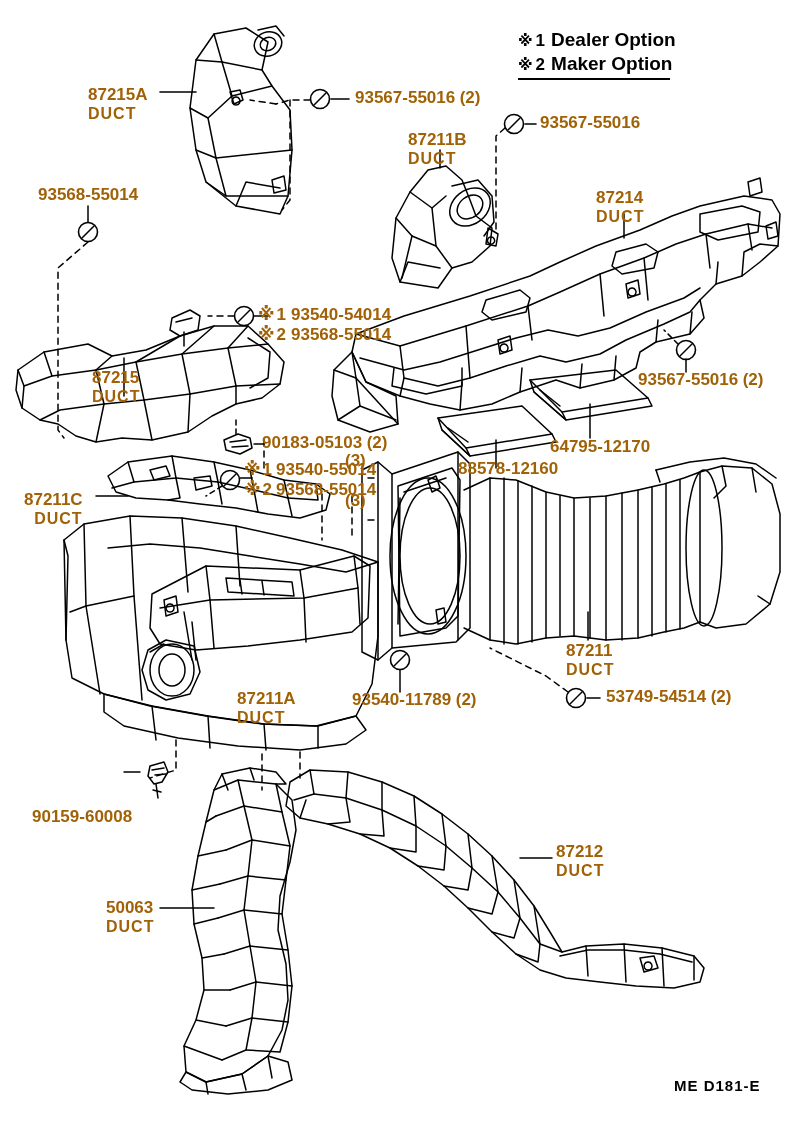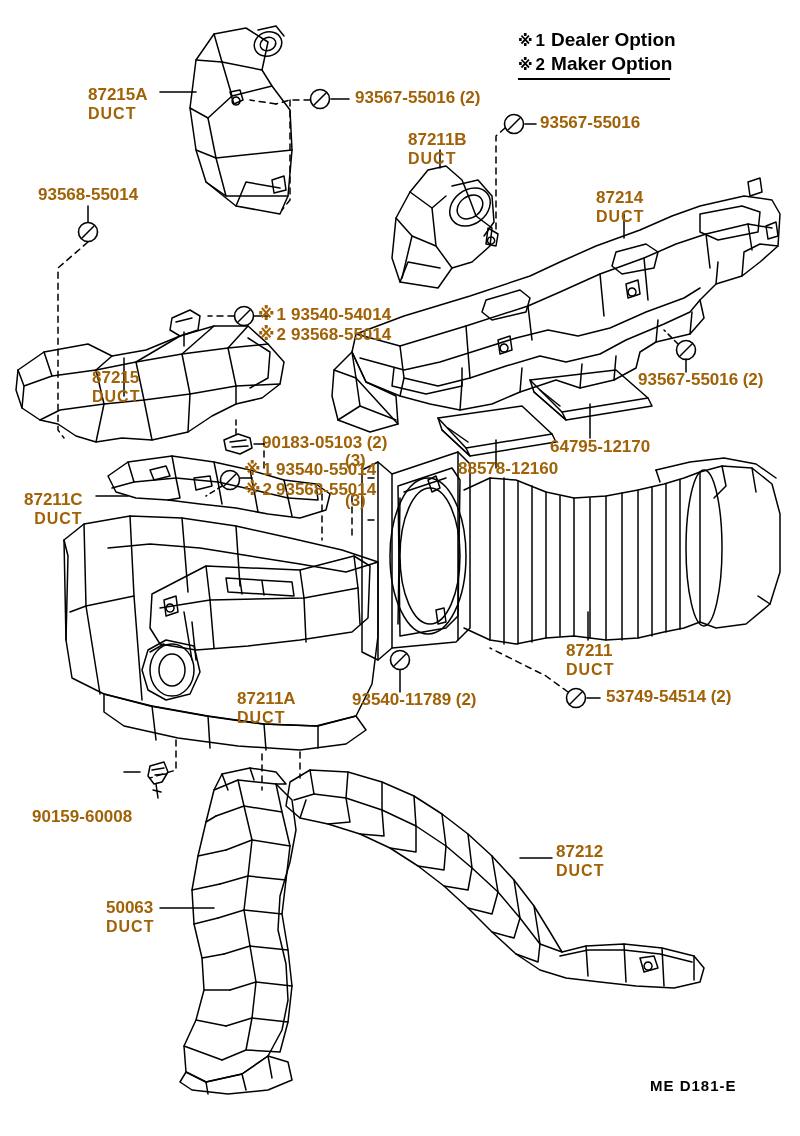--- a/index.html
+++ b/index.html
@@ -565,15 +565,15 @@
   <div class="lbl twoline" style="left:556px;top:842px;">
     <div class="pn">87212</div>
     <div class="sub">DUCT</div>
   </div>
 
   <div class="lbl twoline" style="left:106px;top:898px;">
     <div class="pn">50063</div>
     <div class="sub">DUCT</div>
   </div>
 
-  <div class="footer" style="left:650px;top:1077px;">ME  D181-E</div>
+  <div class="footer" style="left:674px;top:1077px;">ME  D181-E</div>
 
 </div>
 
 </body></html>

